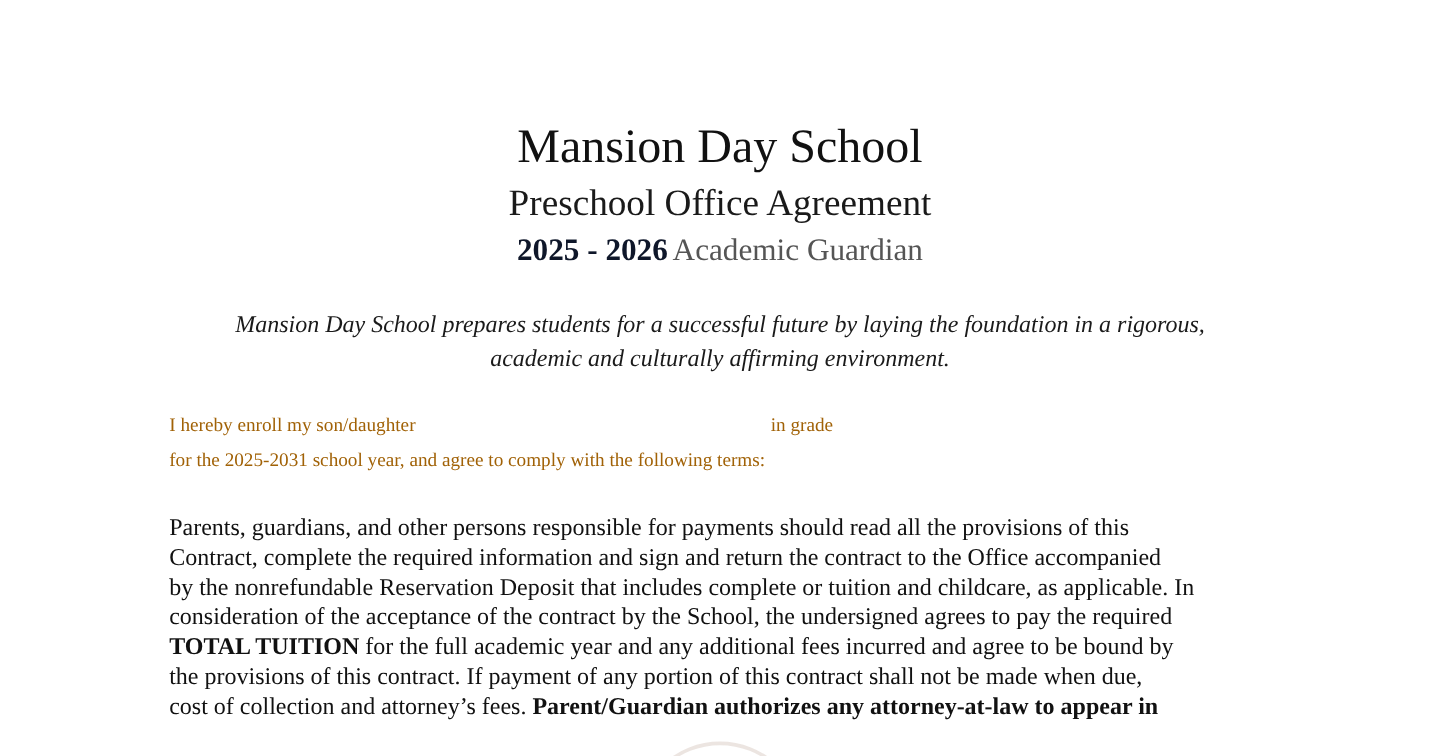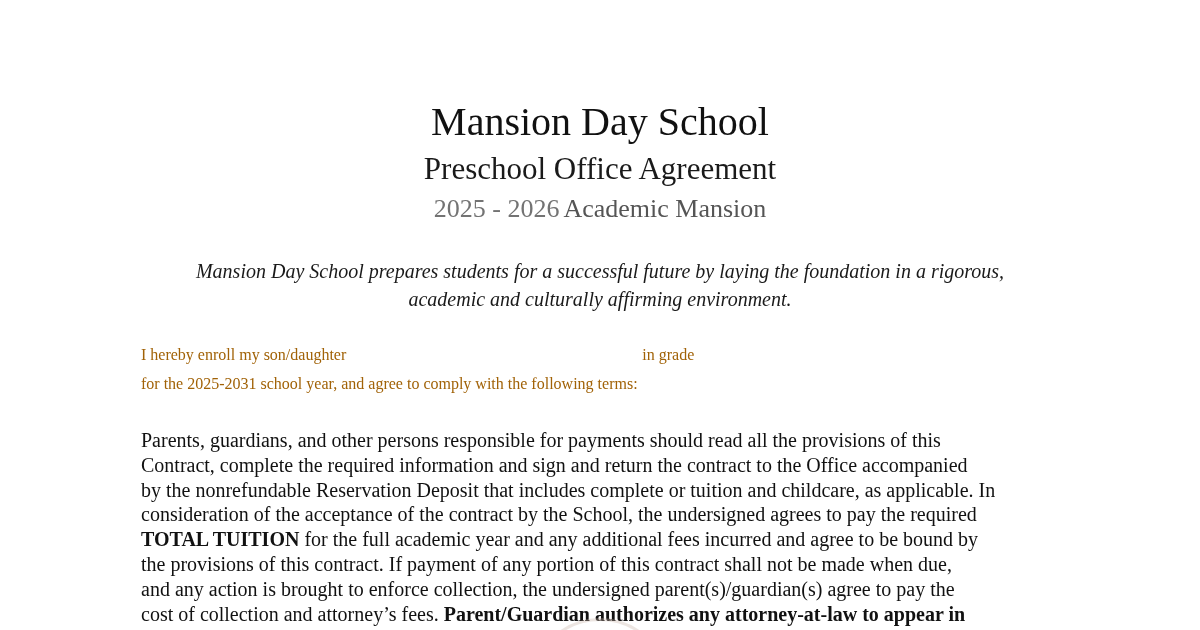--- a/index.html
+++ b/index.html
@@ -40,21 +40,21 @@
       color: #1a1a1a;
     }
     .session {
       position: absolute;
       left: 0; width: 1200px;
       top: 193px;
       text-align: center;
       font-size: 26px;
       line-height: 32px;
     }
-    .session .years { color: #737373; }
+    .session .years { color: #0f172a; font-weight: bold; }
     .session .label { color: #555555; margin-left: 4px; }
     .mission {
       position: absolute;
       left: 150px; width: 900px;
       top: 257px;
       text-align: center;
       font-style: italic;
       font-size: 20px;
       line-height: 28px;
       color: #1a1a1a;
@@ -104,21 +104,21 @@
 </head>
 <body>
 
 <div class="page">
 
   <div class="title">Mansion Day School</div>
 
   <div class="subtitle">Preschool Office Agreement</div>
 
   <div class="session">
-    <span class="years">2025 - 2026</span><span class="label">Academic Mansion</span>
+    <span class="years">2025 - 2026</span><span class="label">Academic Guardian</span>
   </div>
 
   <div class="mission">
     <div>Mansion Day School prepares students for a successful future by laying the foundation in a rigorous,</div>
     <div>academic and culturally affirming environment.</div>
   </div>
 
   <div class="enroll l1">
     <span>I hereby enroll my son/daughter</span>
     <span class="blank child"></span>
@@ -132,19 +132,18 @@
     <span>school year, and agree to comply with the following terms:</span>
   </div>
 
   <div class="body-para">
     <span class="line">Parents, guardians, and other persons responsible for payments should read all the provisions of this</span>
     <span class="line">Contract, complete the required information and sign and return the contract to the Office accompanied</span>
     <span class="line">by the nonrefundable Reservation Deposit that includes complete or tuition and childcare, as applicable. In</span>
     <span class="line">consideration of the acceptance of the contract by the School, the undersigned agrees to pay the required</span>
     <span class="line"><span class="bold">TOTAL TUITION</span><span> for the full academic year and any additional fees incurred and agree to be bound by</span></span>
     <span class="line">the provisions of this contract. If payment of any portion of this contract shall not be made when due,</span>
-    <span class="line">and any action is brought to enforce collection, the undersigned parent(s)/guardian(s) agree to pay the</span>
     <span class="line"><span>cost of collection and attorney’s fees. </span><span class="bold">Parent/Guardian authorizes any attorney-at-law to appear in</span></span>
   </div>
 
   <div class="seal"></div>
 
 </div>
 
 </body></html>

